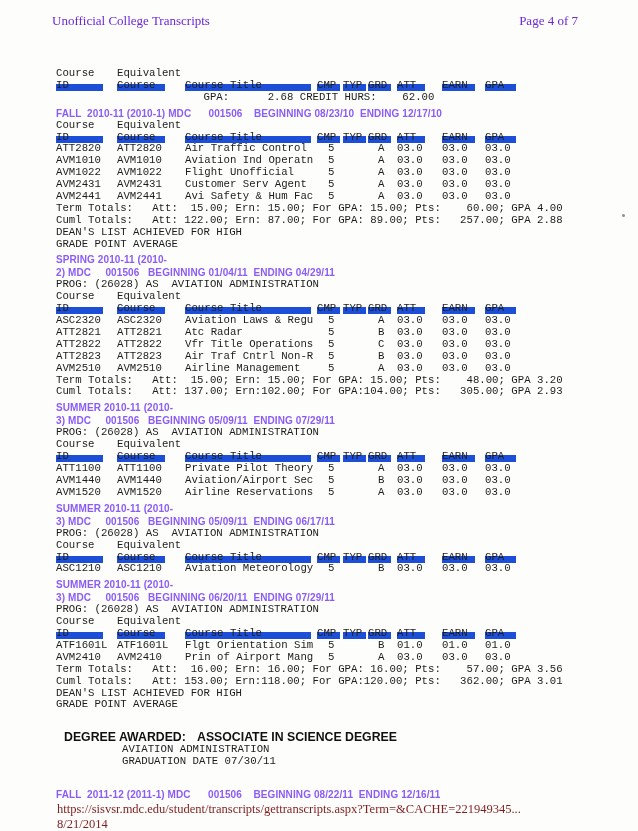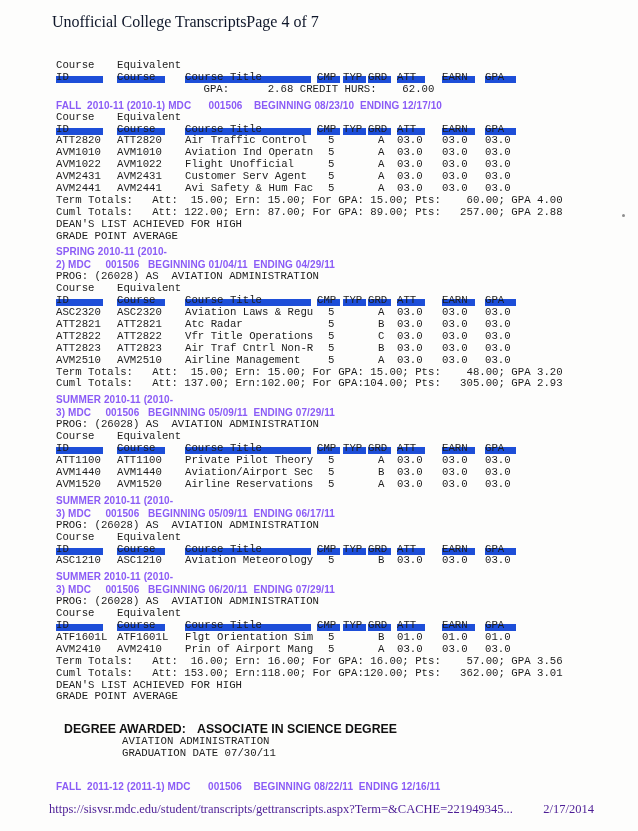--- a/index.html
+++ b/index.html
@@ -3,24 +3,24 @@
 <meta charset="utf-8">
 <style>
   * { margin:0; padding:0; box-sizing:border-box; }
   html,body { background:#ffffff; }
   .page {
     position:relative; width:638px; height:831px;
     background:#fdfdfc; overflow:hidden; color:#1c1c1c;
   }
   .page-header {
     position:absolute; top:13px; left:52px; right:60px;
-    display:flex; justify-content:flex-start;
-    font-family:"Liberation Serif", serif; font-size:16px; color:#0f172a;
+    display:flex; justify-content:space-between;
+    font-family:"Liberation Serif", serif; font-size:13px; color:#6d28d9;
   }
-  .content { position:absolute; top:60px; left:56px; width:548px; }
+  .content { position:absolute; top:68px; left:56px; width:548px; }
   .mline {
     font-family:"Liberation Mono","DejaVu Sans Mono",monospace;
     font-size:10.7px; line-height:11.9px; height:11.9px; white-space:pre;
   }
   .tline {
     font-family:"Liberation Sans", sans-serif; font-weight:bold;
     font-size:10px; line-height:13px; height:13px; white-space:pre;
     color:#8b5cf6; letter-spacing:0.1px;
   }
   .tgap  { margin-top:3px; }
@@ -35,23 +35,23 @@
   .hu { display:inline-block; height:11px; border-bottom:7px solid #1d4ed8; }
   .hu0{width:47px} .hu1{width:48px} .hu2{width:126px} .hu3{width:23px}
   .hu4{width:23px} .hu5{width:23px} .hu6{width:28px} .hu7{width:33px} .hu8{width:31px}
   .degree-line {
     font-family:"Liberation Sans", sans-serif; font-weight:bold;
     font-size:12.3px; line-height:13px; height:13px; white-space:pre; color:#101010;
   }
   .dg-label { display:inline-block; margin-left:8px; width:133px; }
   .dg-detail { margin-left:66px; }
   .page-footer {
-    position:absolute; top:802px; left:49px; right:44px;
+    position:absolute; top:802px; left:57px; right:44px;
     display:flex; justify-content:space-between;
-    font-family:"Liberation Serif", serif; font-size:12.5px; color:#4c1d95;
+    font-family:"Liberation Serif", serif; font-size:12.5px; color:#7f1d1d;flex-direction:column;
   }
   .speck {
     position:absolute; left:622px; top:214px; width:3px; height:3px;
     border-radius:50%; background:#444; opacity:.6;
   }
 </style>
 </head>
 <body>
 
 <div class="page">
@@ -116,15 +116,15 @@
       <div class="degree-line tgap6"><span class="dg-label">DEGREE AWARDED:</span><span>ASSOCIATE IN SCIENCE DEGREE</span></div>
       <div class="mline dg-detail">AVIATION ADMINISTRATION</div>
       <div class="mline dg-detail">GRADUATION DATE 07/30/11</div>
       <div class="tline tgap6">FALL  2011-12 (2011-1) MDC      001506    BEGINNING 08/22/11  ENDING 12/16/11</div>
     </div>
 
   <div class="speck"></div>
 
   <div class="page-footer">
     <span>https://sisvsr.mdc.edu/student/transcripts/gettranscripts.aspx?Term=&amp;CACHE=221949345...</span>
-    <span>2/17/2014</span>
+    <span>8/21/2014</span>
   </div>
 </div>
 
 </body></html>

